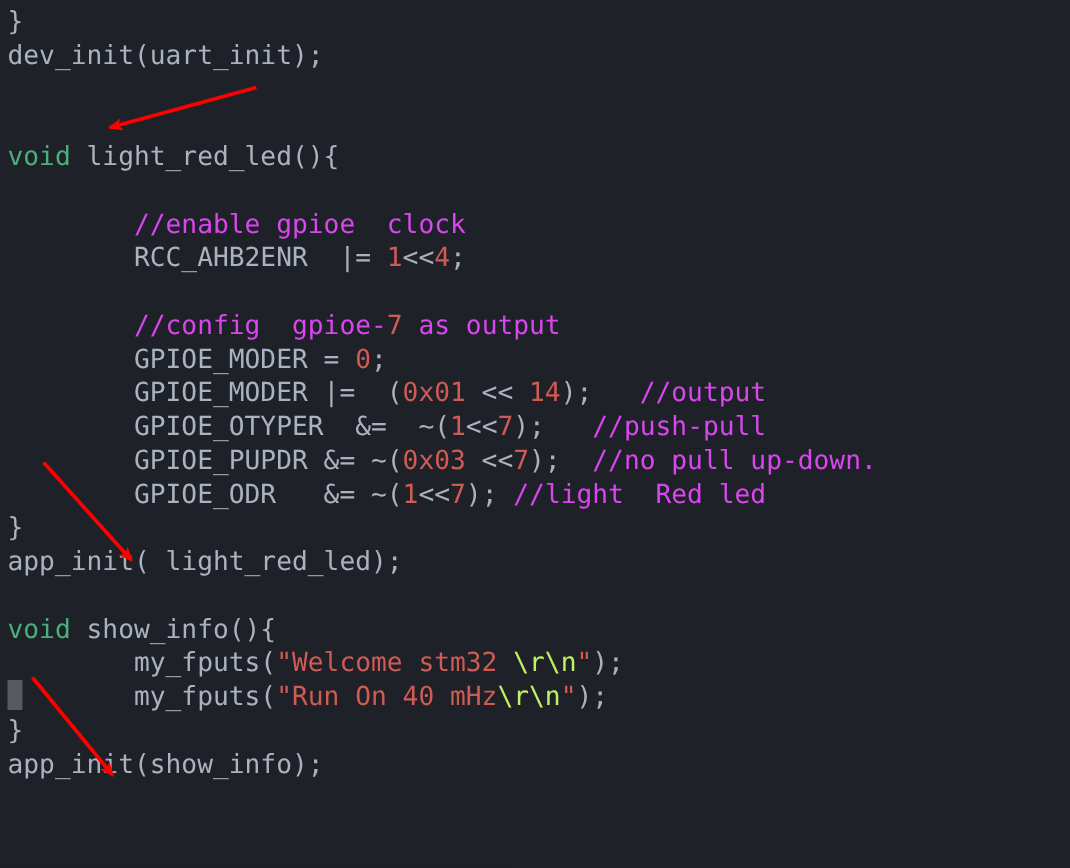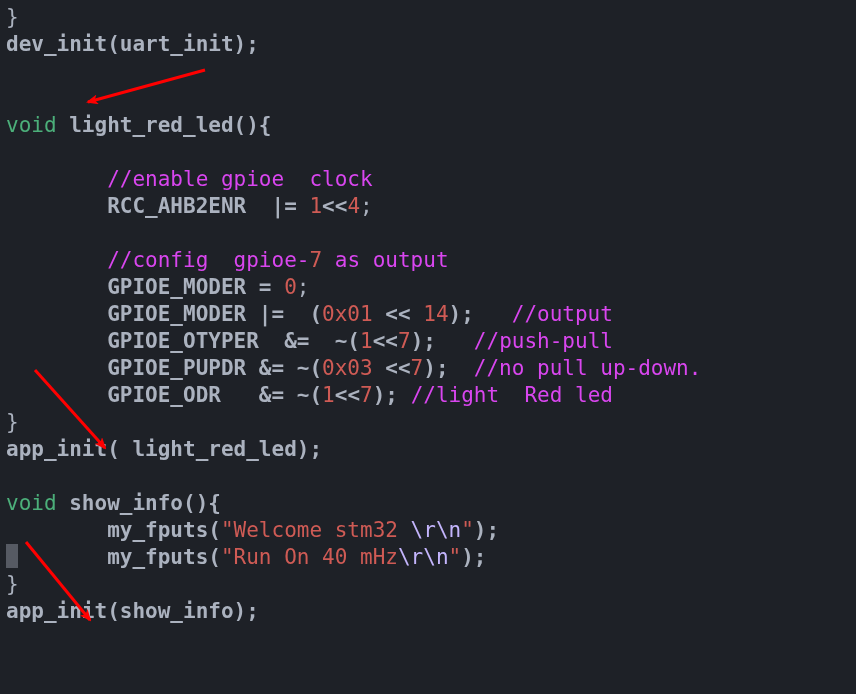--- a/index.html
+++ b/index.html
@@ -14,27 +14,27 @@
     line-height: 27px;
   }
   .code {
     position: relative;
     padding: 4px 0 0 6px;
     color: #abb2bf;
     white-space: pre;
   }
   .line { display: block; }
   .tok { }
-  .c-default { color: #abb2bf; font-weight: bold; }
+  .c-default { color: #abb2bf; }
   .c-keyword { color: #4caf7a; margin-top: 31px; }
   .c-punct   { color: #abb2bf; }
   .c-comment { color: #d946ef; }
   .c-number  { color: #cf5b55; }
   .c-string  { color: #cf5b55; }
-  .c-escape  { color: #c4b5fd; }
+  .c-escape  { color: #bef264; }
   .cursorblk {
     display: inline-block;
     width: 12px;
     height: 24px;
     background: #abb2bf;
     vertical-align: -4px;
     margin-right: -12px;
     opacity: 0.4;
   }
 

